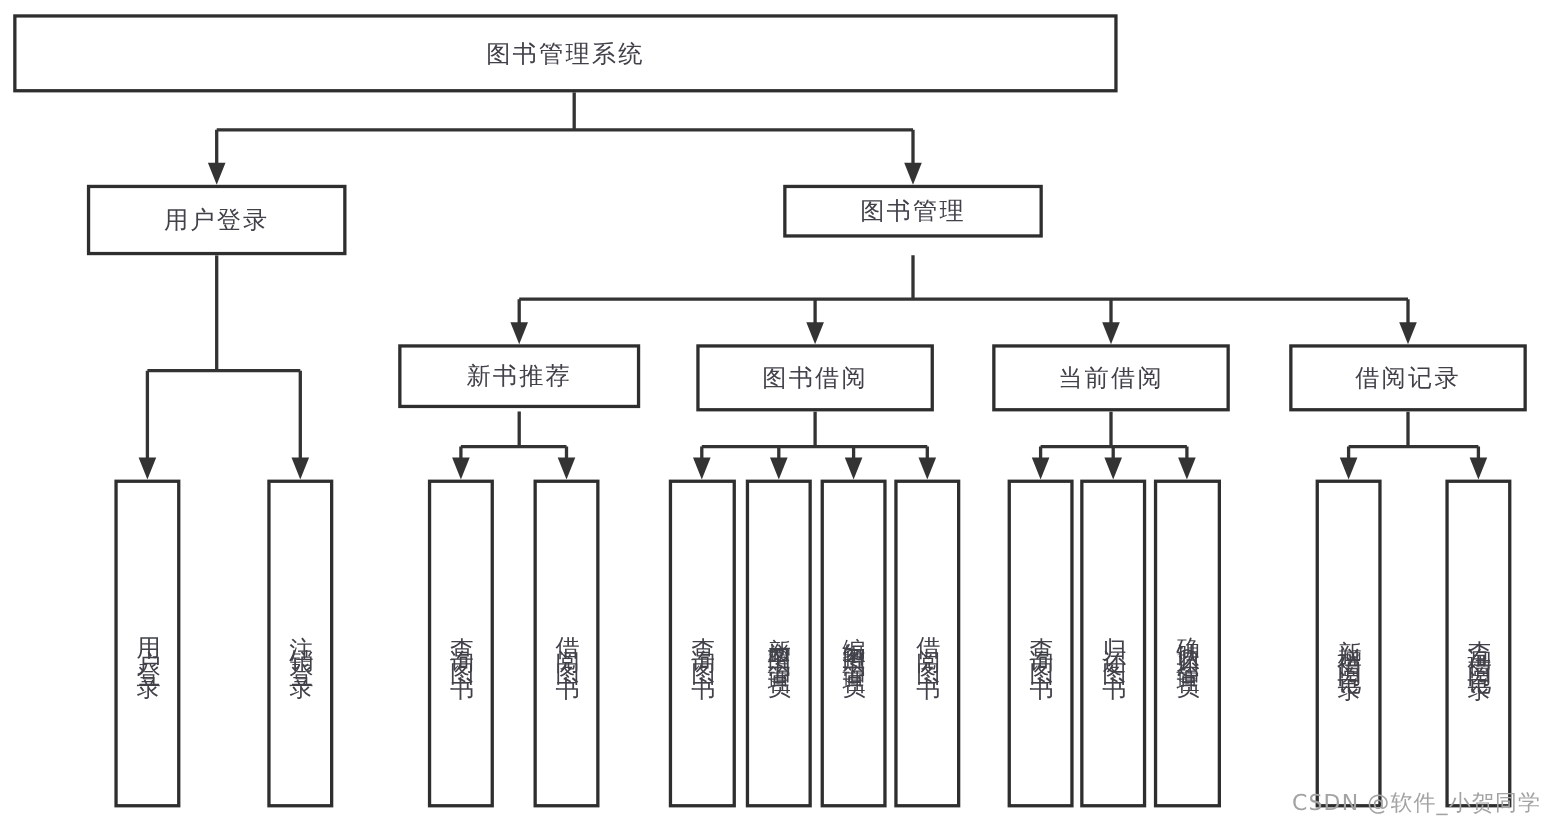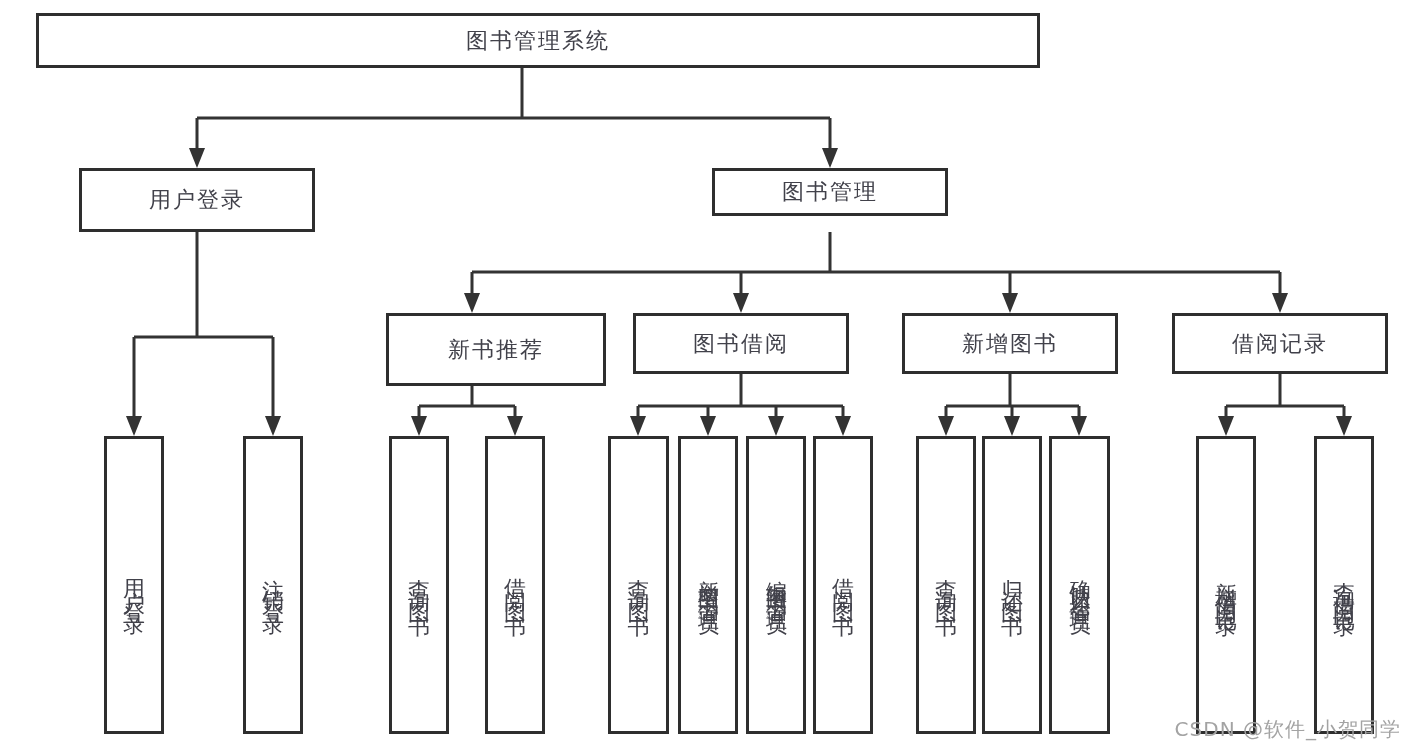--- a/index.html
+++ b/index.html
@@ -116,28 +116,28 @@
       <polygon points="1071,416 1087,416 1079,436"></polygon>
     </g>
 
     <g>
       <path d="M1280,374 V406 M1226,406 H1344 M1226,406 V418 M1344,406 V418"></path>
       <polygon points="1218,416 1234,416 1226,436"></polygon>
       <polygon points="1336,416 1352,416 1344,436"></polygon>
     </g>
   </svg>
 
-  <div class="box h" style="left:36px; top:13px; width:1004px; height:55px;">图书管理系统</div>
+  <div class="box h" style="left:12px; top:13px; width:1004px; height:71px;">图书管理系统</div>
 
   <div class="box h" style="left:79px; top:168px; width:236px; height:64px;">用户登录</div>
   <div class="box h" style="left:712px; top:168px; width:236px; height:48px;">图书管理</div>
 
-  <div class="box h" style="left:362px; top:313px; width:220px; height:73px;margin-left:24px;">新书推荐</div>
+  <div class="box h" style="left:362px; top:313px; width:220px; height:58px;">新书推荐</div>
   <div class="box h" style="left:633px; top:313px; width:216px; height:61px;font-family:Liberation Mono, monospace;">图书借阅</div>
-  <div class="box h" style="left:902px; top:313px; width:216px; height:61px;">新增图书</div>
+  <div class="box h" style="left:902px; top:313px; width:216px; height:61px;">当前借阅</div>
   <div class="box h" style="left:1172px; top:313px; width:216px; height:61px;text-align:center;">借阅记录</div>
 
   <div class="box v" style="left:104px; top:436px; width:60px; height:298px;">
     <span class="vlen4">用户登录</span>
   </div>
   <div class="box v" style="left:243px; top:436px; width:60px; height:298px;">
     <span class="vlen4">注销登录</span>
   </div>
 
   <div class="box v" style="left:389px; top:436px; width:60px; height:298px;">

